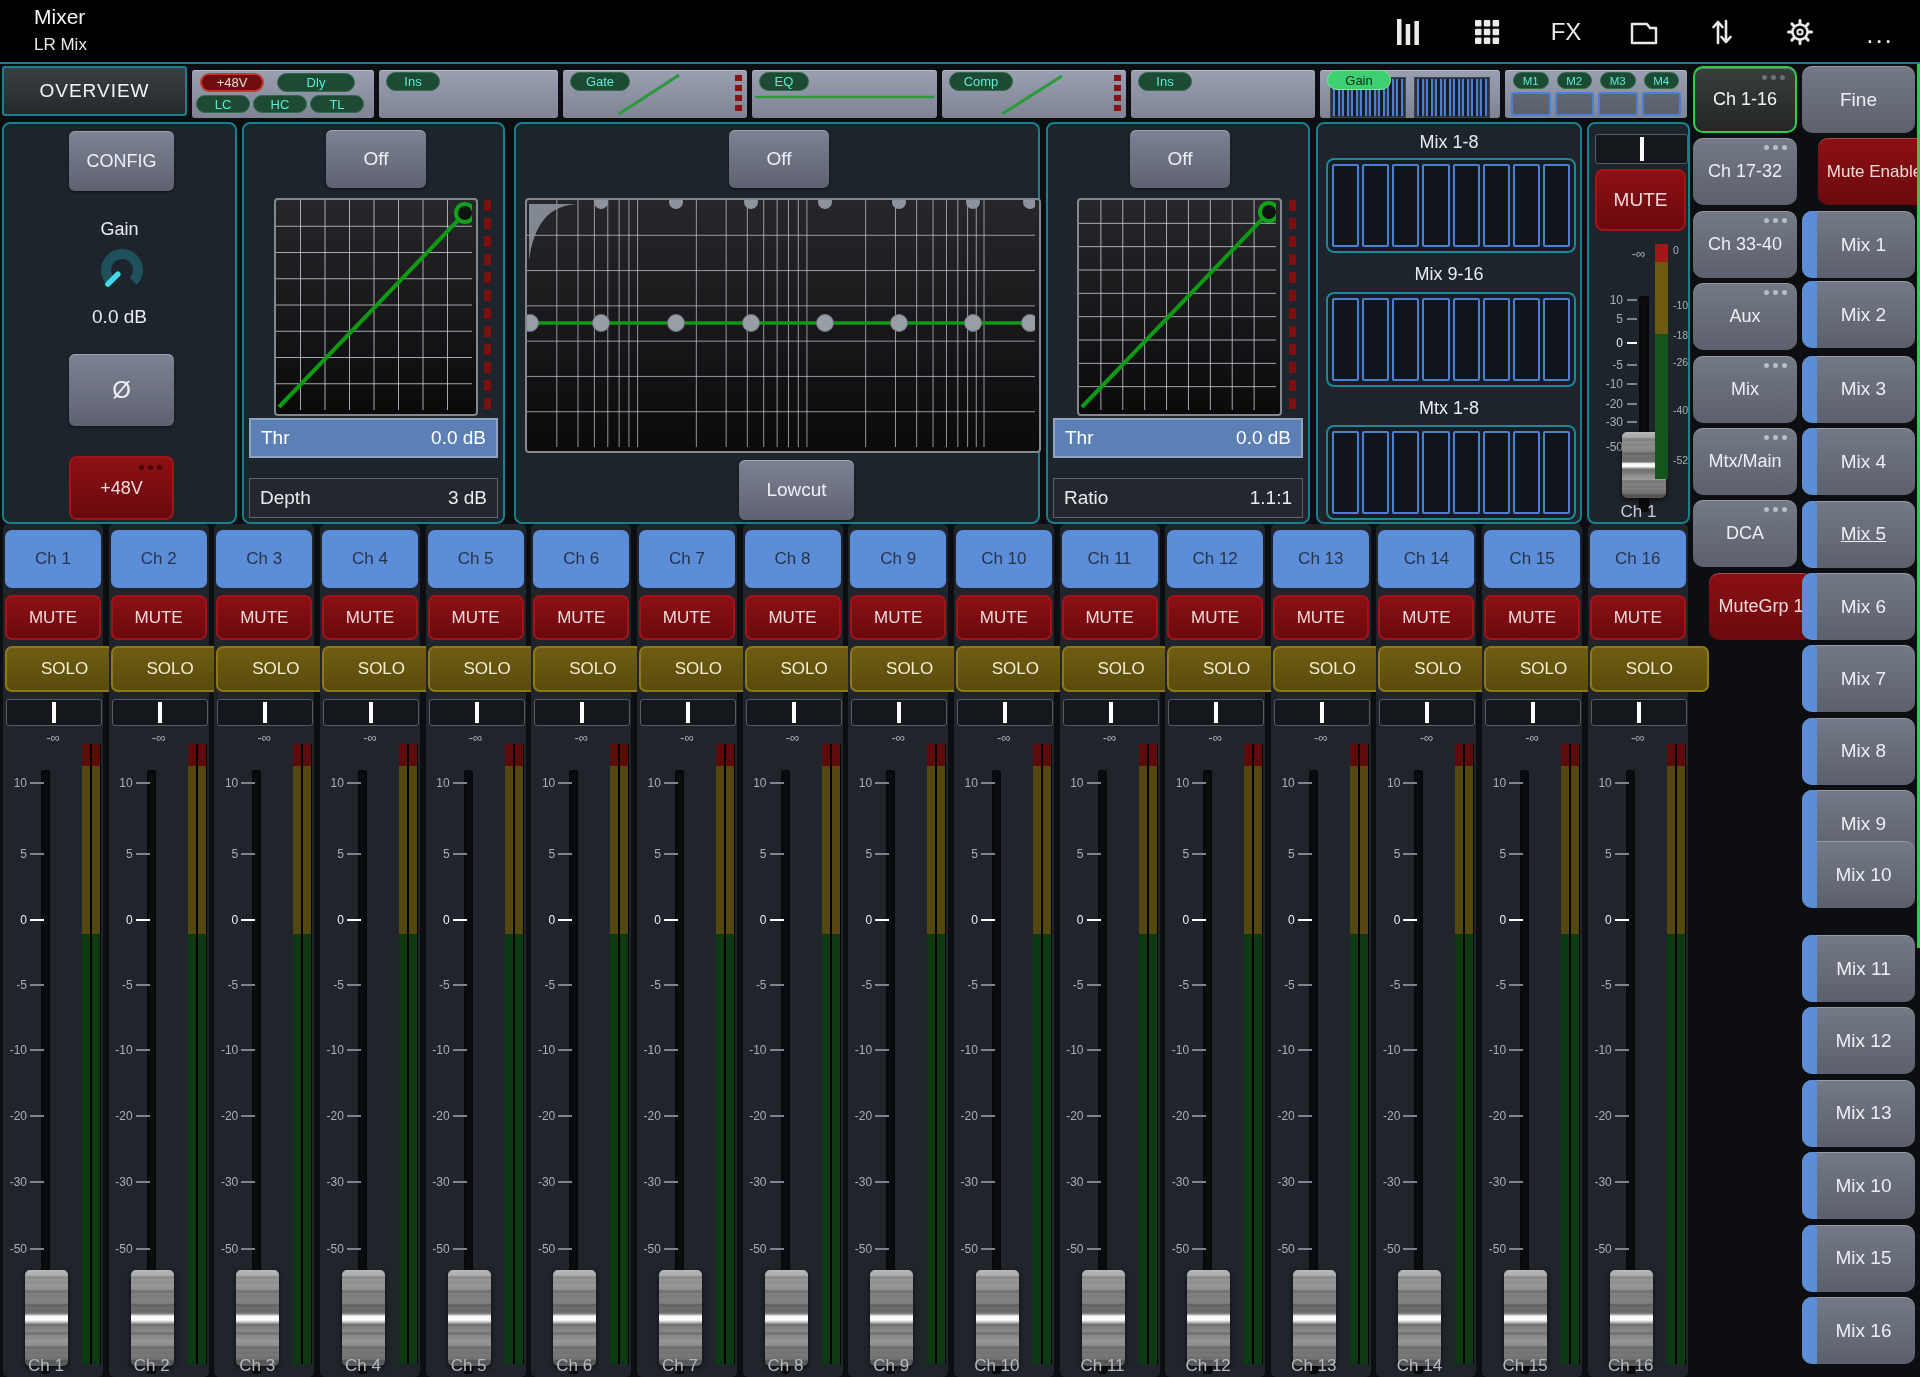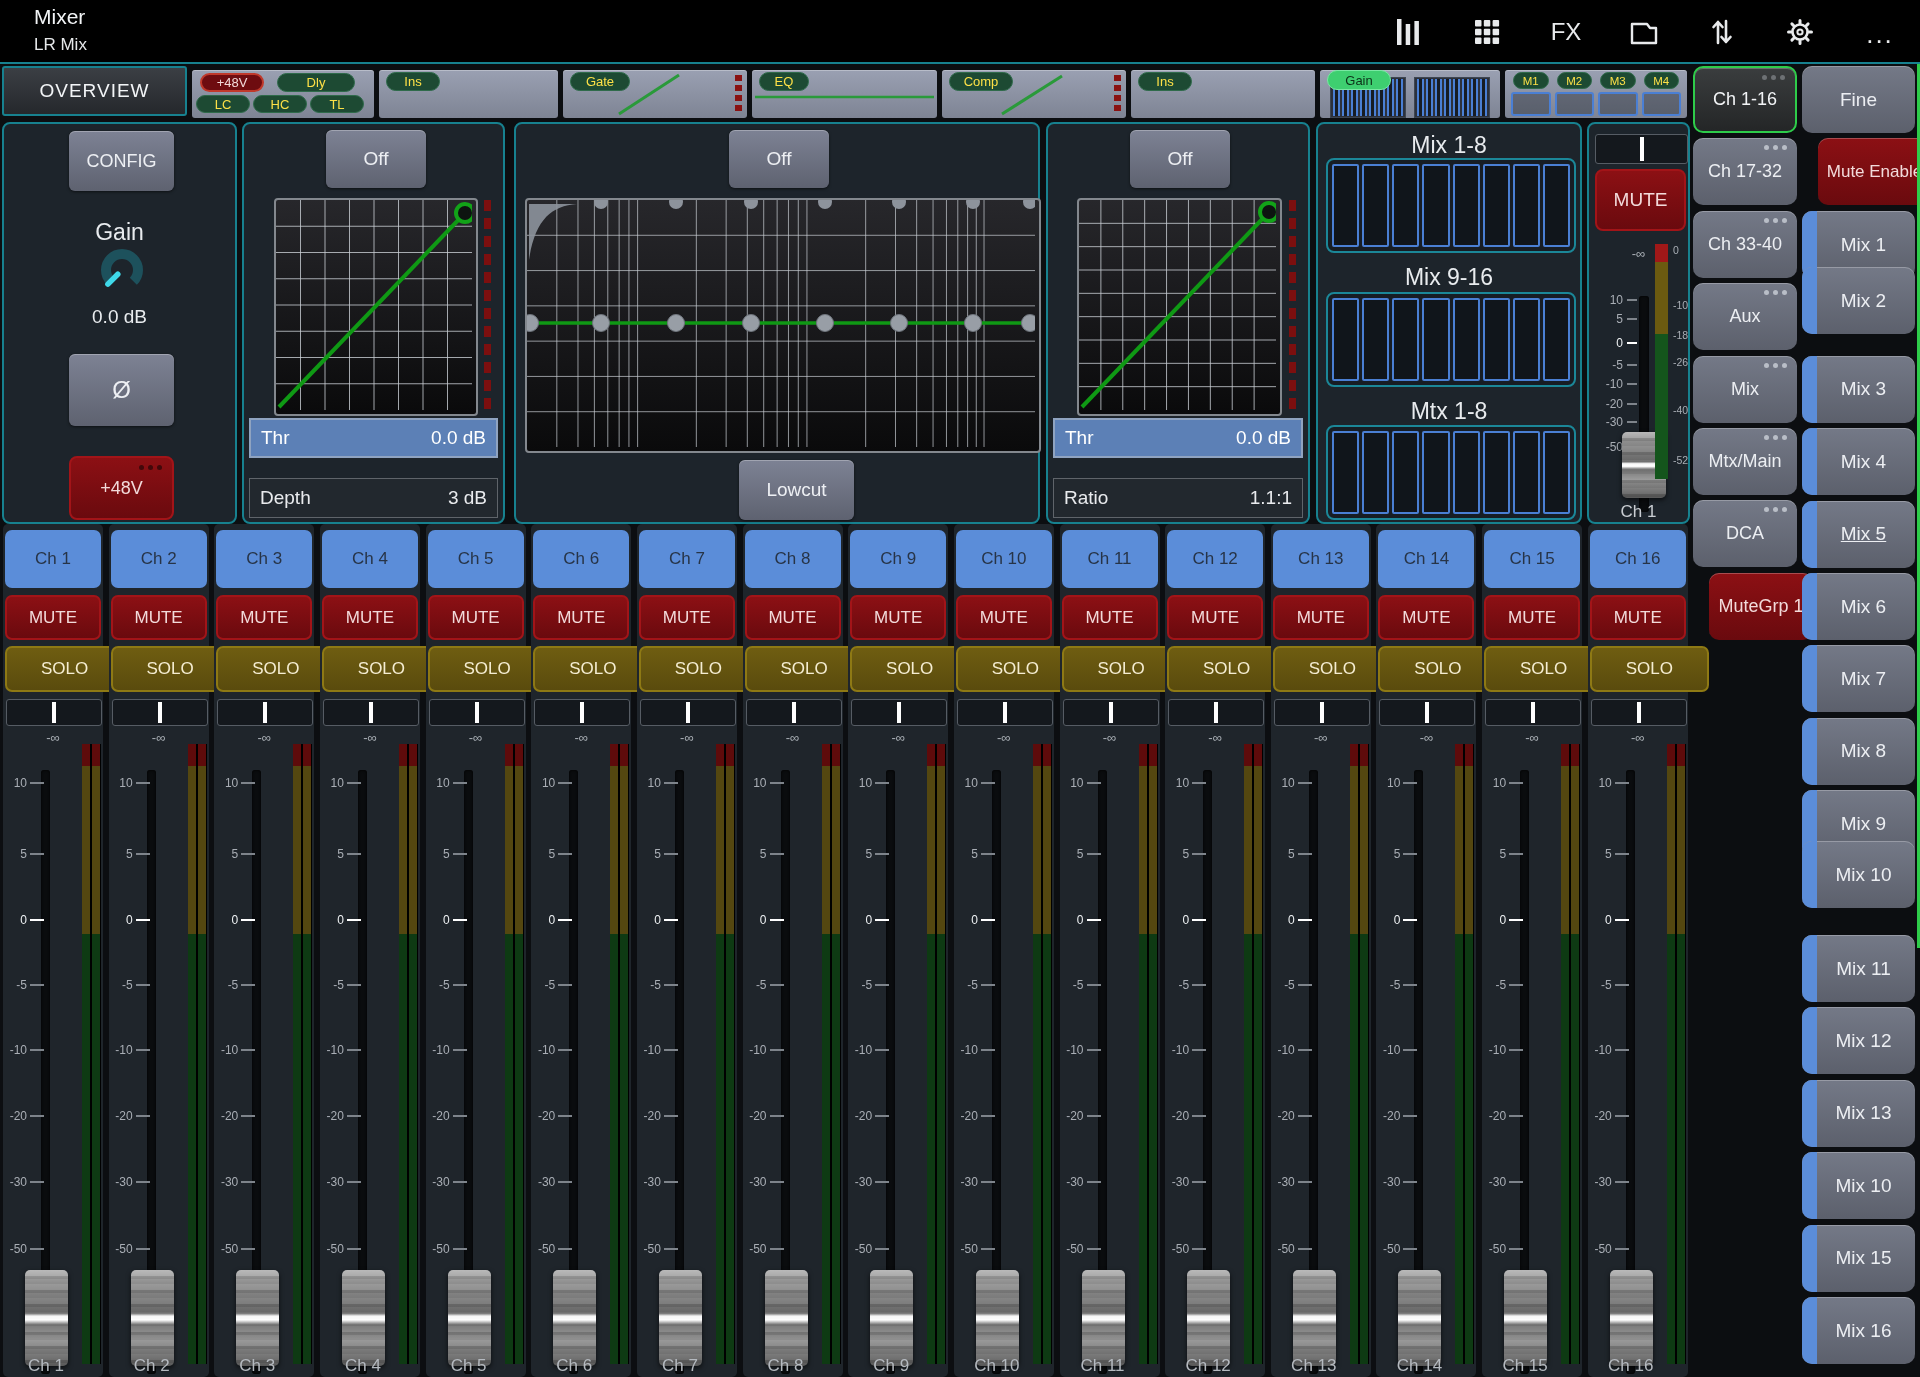--- a/index.html
+++ b/index.html
@@ -10,21 +10,21 @@
   #title{position:absolute;left:34px;top:5px;font-size:21px;color:#f2f4f6;}
   #subtitle{position:absolute;left:34px;top:35px;font-size:17px;color:#e6e8ea;}
   .tb-ic{position:absolute;top:14px;width:36px;height:36px;display:flex;align-items:center;justify-content:center;color:#e8eaec;}
   #tealline{position:absolute;left:0;top:62px;width:100%;height:2px;background:#17818f;}
   
   #overview-tab{position:absolute;left:2px;top:66px;width:185px;height:50px;
     background:linear-gradient(180deg,#3b3f44,#25282c);border:2px solid #17818f;border-radius:3px;
     display:flex;align-items:center;justify-content:center;font-size:19px;letter-spacing:1px;color:#f3f5f7;box-sizing:border-box;}
   .osec{position:absolute;top:70px;height:48px;background:linear-gradient(180deg,#9aa0b2,#7e8494);
     border-radius:3px;box-shadow:inset 0 1px 0 rgba(255,255,255,.3);}
-  .pill{position:absolute;background:#1d4a33;border:1px solid #2f6b4b;border-radius:10px;color:#fde047;
+  .pill{position:absolute;background:#1d4a33;border:1px solid #2f6b4b;border-radius:10px;color:#5eead4;
     font-size:13px;display:flex;align-items:center;justify-content:center;box-sizing:border-box;}
   .pill.red{background:#6e0c10;border:2px solid #c0392b;color:#f2d9d9;}
   .pill.brightgreen{background:#3ecf70;border:1px solid #79e8a3;color:#0c3018;}
   .mini-dash{position:absolute;right:5px;top:5px;bottom:5px;width:7px;
     background:repeating-linear-gradient(180deg,#8a1212 0 6px,transparent 6px 10px);}
   .sgroup{position:absolute;top:7px;height:37px;display:flex;gap:2px;padding:1px 2px;background:#2c313c;border:1px solid #3d4552;}
   .sgroup i{width:7px;height:100%;background:linear-gradient(90deg,#4a7fd4 0 2px,#161c24 2px 5px,#4a7fd4 5px 7px);}
   #m-section{position:absolute;left:6px;right:6px;top:2px;bottom:3px;display:flex;gap:4px;}
   .mcell{flex:1;position:relative;}
   .mcell .pill{position:relative;height:17px;margin:0 2px;font-size:11.5px;}
@@ -34,21 +34,21 @@
   .btn-gray{background:linear-gradient(180deg,#7d8294,#5e6270);border-radius:6px;color:#edeff3;
     display:flex;align-items:center;justify-content:center;box-shadow:inset 0 1px 0 rgba(255,255,255,.28),0 1px 3px rgba(0,0,0,.55);}
   .btn-red{background:linear-gradient(180deg,#8c1014,#6a0a0e);border:2px solid #a21418;border-radius:8px;
     color:#f2dada;display:flex;align-items:center;justify-content:center;box-sizing:border-box;}
   .graph{position:absolute;background:linear-gradient(180deg,#27272b,#0a0a0b);border:2px solid #83888e;border-radius:4px;}
   .dash-v{position:absolute;width:7px;background:repeating-linear-gradient(180deg,#7c0f0f 0 11px,transparent 11px 18px);}
   .vrow{position:absolute;left:5px;right:5px;height:40px;display:flex;justify-content:space-between;align-items:center;
     padding:0 10px;font-size:19px;box-sizing:border-box;}
   .vrow.blue{background:#5c80b6;border:2px solid #8fa3c0;color:#fff;}
   .vrow.dark{background:#22282e;border:1px solid #5f646a;color:#e9ebee;}
-  .plabel{position:absolute;width:100%;text-align:center;font-size:23px;color:#e8ebee;}
+  .plabel{position:absolute;width:100%;text-align:center;font-size:18px;color:#e8ebee;}
   .sbox{position:absolute;left:8px;width:250px;height:95px;display:flex;gap:3px;padding:4px;
     background:#171d24;border:2px solid #1b8798;border-radius:8px;box-sizing:border-box;}
   .sbox i{flex:1;border:2px solid #4a7fd4;border-radius:2px;background:#10151b;}
   .tridots{position:absolute;top:7px;right:10px;display:flex;gap:4px;}
   .tridots i{width:5px;height:5px;border-radius:50%;background:#b9bec7;}
   .tridots.dark i{background:#42080a;}
   .tridots.dim i{background:#6d7174;}
   
   .panslider{position:absolute;background:#14181d;border:1px solid #565c64;border-radius:3px;}
   .panslider b{position:absolute;left:50%;top:2px;bottom:2px;width:4px;margin-left:-2px;background:#fff;}
@@ -1307,21 +1307,21 @@
       <div class="mixbtn" style="top: 66px; width: 113px; font-size: 19px;">
         <span>Fine</span>
       </div>
       <div class="mixbtn sbtn red" style="top: 138.4px; width: 113px; font-size: 17px;">
         <span>Mute Enable</span>
       </div>
       <div class="mixbtn" style="top: 211px;">
         <span class="tab"></span>
         <span style="padding-left: 10px;">Mix 1</span>
       </div>
-      <div class="mixbtn" style="top: 267px;">
+      <div class="mixbtn" style="top: 281px;">
         <span class="tab"></span>
         <span style="padding-left: 10px;">Mix 2</span>
       </div>
       <div class="mixbtn" style="top: 355.8px;">
         <span class="tab"></span>
         <span style="padding-left: 10px;">Mix 3</span>
       </div>
       <div class="mixbtn" style="top: 428.2px;">
         <span class="tab"></span>
         <span style="padding-left: 10px;">Mix 4</span>

